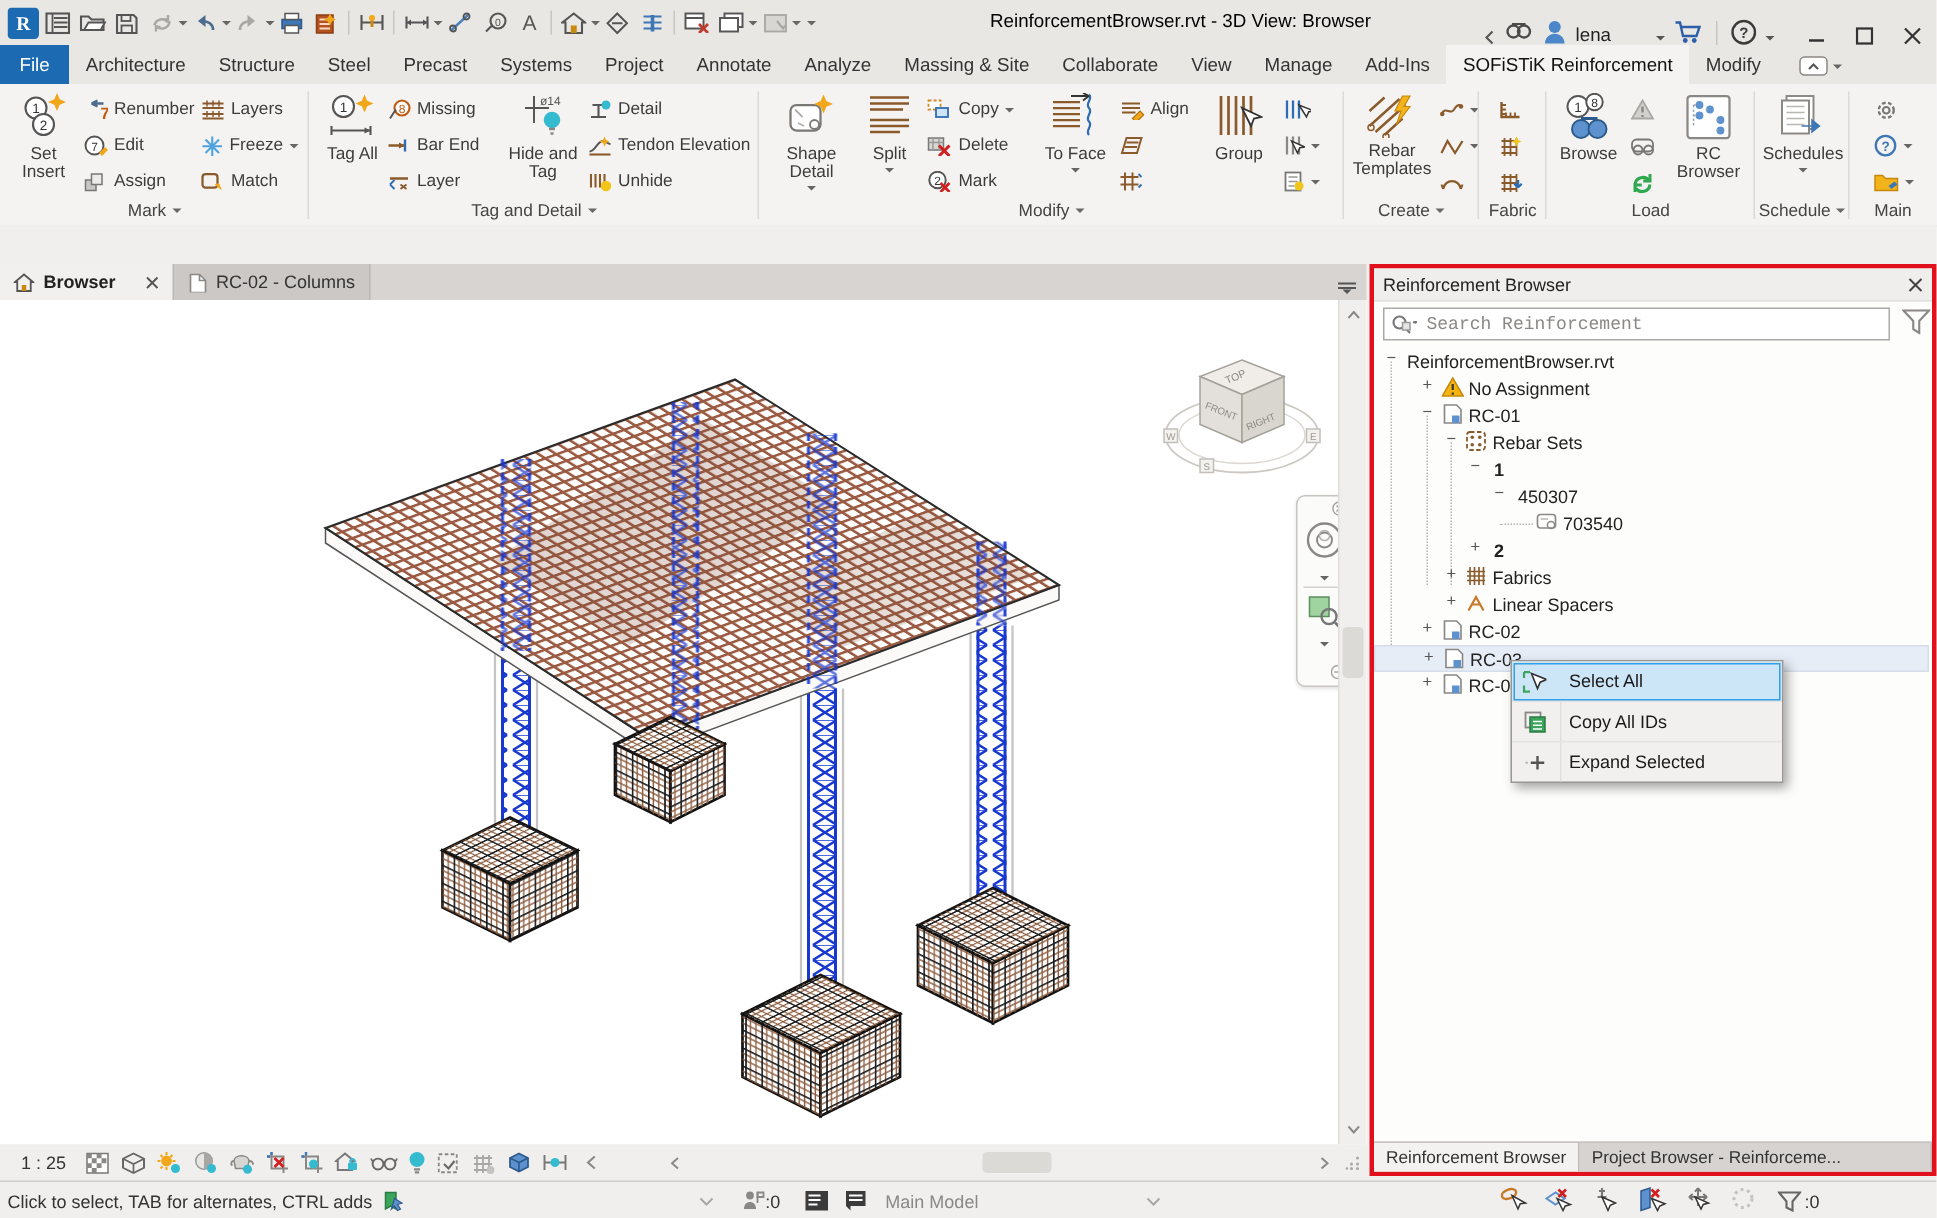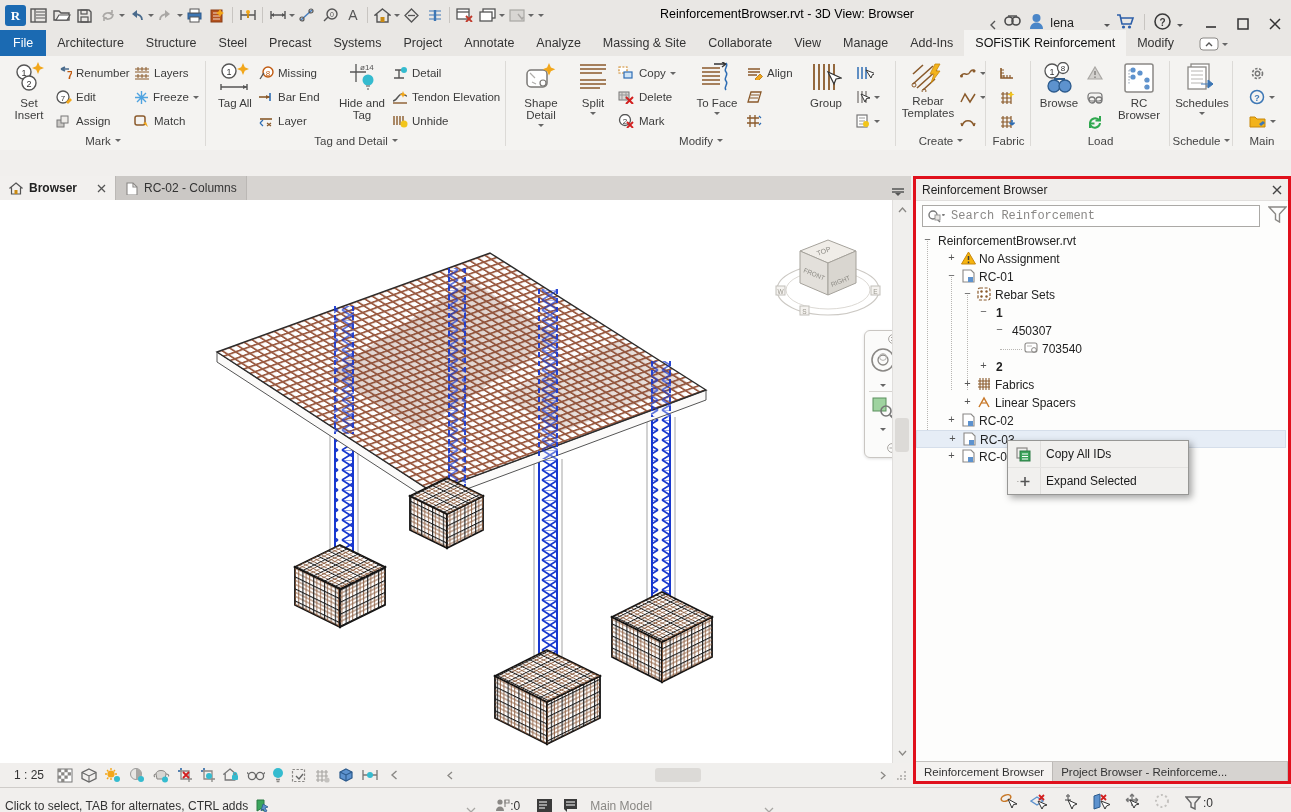--- a/index.html
+++ b/index.html
@@ -55,21 +55,21 @@
   
   .bottomrow{position:absolute;left:0;top:763px;width:911px;height:24px;background:#F1EFED}
   .vcb{position:absolute;left:0;top:0;width:440px;height:24px;display:flex;align-items:center;gap:7px;padding-left:14px}
   .scaletxt{font-size:12px;color:#333;margin-right:6px}
   .hsb{position:absolute;left:440px;top:1px;width:453px;height:22px;background:#F0EFED}
   .hthumb{position:absolute;top:4px;height:14px;border-radius:3px;background:#DCDAD7}
   .grip{position:absolute;left:893px;top:0;width:18px;height:24px;display:flex;align-items:center;justify-content:center}
 
   
   .statusbar{position:absolute;left:0;top:787px;width:1291px;height:25px;background:#F1EFED;border-top:1px solid #CFCCC9;
-             display:flex;align-items:flex-end;font-size:12px;color:#333}
+             display:flex;align-items:center;font-size:12px;color:#333}
   .sbi{display:flex;align-items:center;justify-content:center;width:22px;height:20px}
 
   
   .rightpanel{position:absolute;left:913px;top:176px;width:378px;height:608px;background:#FDFDFC;
               border:3px solid #E0101C;box-sizing:border-box}
   .rp-title{position:absolute;left:0;top:0;right:0;height:21px;background:#F0EEEC;border-bottom:1px solid #E2E0DE;
             display:flex;align-items:center;padding:0 6px;font-size:12px;color:#222}
   .rp-close{margin-left:auto}
   .searchbox{position:absolute;left:6px;top:26px;width:338px;height:22px;border:1px solid #ABA9A6;background:#fff;
              box-sizing:border-box;display:flex;align-items:center}
@@ -1174,20 +1174,29 @@
           <span>Reinforcement Browser</span>
         </div>
       <div class="rp-tab inactive clk">
           <span>Project Browser - Reinforceme...</span>
         </div>
     </div>
   </div>
 
   <div class="ctxmenu">
     <div class="cm-vline"></div>
+    <div class="cm-item hot clk">
+      <span class="cm-ic">
+          <svg width="16" height="15">
+            <path d="M1 1h4M1 1v4M1 10v4h4" fill="none" stroke="#3BA55C" stroke-width="1.5"></path>
+            <path d="M6 2l4 10 1.8-4.2L16 6z" fill="#fff" stroke="#333" stroke-width="1.1"></path>
+          </svg>
+        </span>
+      <span class="cm-lb">Select All</span>
+    </div>
     <div class="cm-item clk">
       <span class="cm-ic">
           <svg width="15" height="15">
             <rect x="1" y="1" width="10" height="10" fill="none" stroke="#8A8885" stroke-width="1.2"></rect>
             <rect x="4" y="4" width="10" height="10" fill="#3BA55C" stroke="#2C7A44"></rect>
             <path d="M6 7h6M6 9.5h6M6 12h6" stroke="#fff" stroke-width="1"></path>
           </svg>
         </span>
       <span class="cm-lb">Copy All IDs</span>
     </div>

